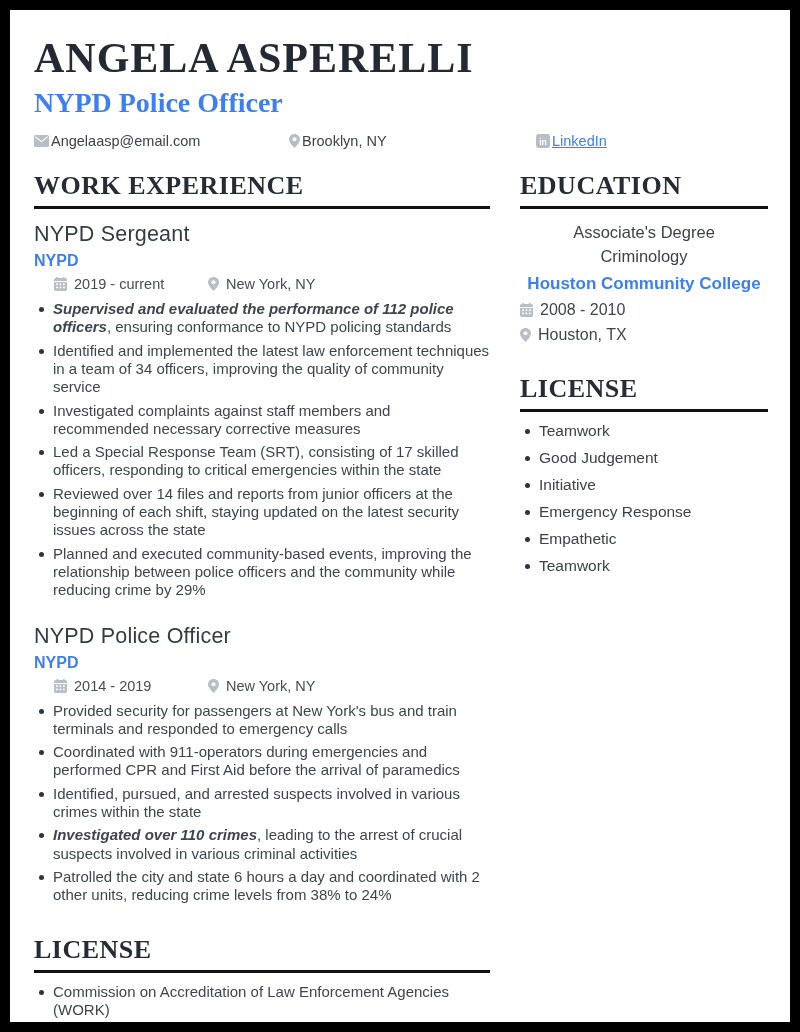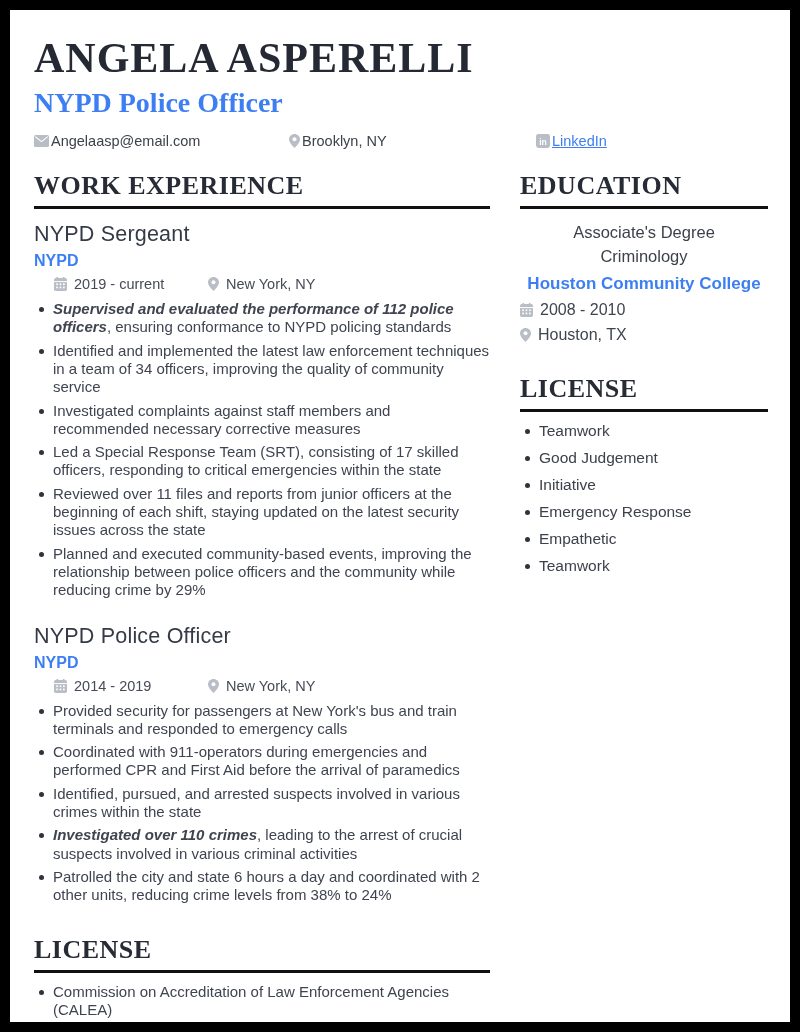--- a/index.html
+++ b/index.html
@@ -200,21 +200,21 @@
                   </svg>
               </span>
               <span>New York, NY</span>
             </div>
           </div>
           <ul class="bullets">
             <li><span class="lead">Supervised and evaluated the performance of 112 police officers</span><span>, ensuring conformance to NYPD policing standards</span></li>
             <li><span class="lead"></span><span>Identified and implemented the latest law enforcement techniques in a team of 34 officers, improving the quality of community service</span></li>
             <li><span class="lead"></span><span>Investigated complaints against staff members and recommended necessary corrective measures</span></li>
             <li><span class="lead"></span><span>Led a Special Response Team (SRT), consisting of 17 skilled officers, responding to critical emergencies within the state</span></li>
-            <li><span class="lead"></span><span>Reviewed over 11 files and reports from junior officers at the beginning of each shift, staying updated on the latest security issues across the state</span></li>
+            <li><span class="lead"></span><span>Reviewed over 14 files and reports from junior officers at the beginning of each shift, staying updated on the latest security issues across the state</span></li>
             <li><span class="lead"></span><span>Planned and executed community-based events, improving the relationship between police officers and the community while reducing crime by 29%</span></li>
           </ul>
         </div>
 
         <div class="job">
           <div class="job-title">NYPD Police Officer</div>
           <div class="company">NYPD</div>
           <div class="meta-row">
             <div class="meta-item dates">
               <span class="icon">
@@ -251,21 +251,21 @@
             <li><span class="lead"></span><span>Identified, pursued, and arrested suspects involved in various crimes within the state</span></li>
             <li><span class="lead">Investigated over 110 crimes</span><span>, leading to the arrest of crucial suspects involved in various criminal activities</span></li>
             <li><span class="lead"></span><span>Patrolled the city and state 6 hours a day and coordinated with 2 other units, reducing crime levels from 38% to 24%</span></li>
           </ul>
         </div>
       </div>
 
       <div class="license-section">
         <div class="section-heading">LICENSE</div>
         <ul class="bullets">
-          <li>Commission on Accreditation of Law Enforcement Agencies (CALEA)</li>
+          <li>Commission on Accreditation of Law Enforcement Agencies (WORK)</li>
         </ul>
       </div>
     </div>
 
     <div class="col-right">
 
       <div>
         <div class="section-heading">EDUCATION</div>
         <div class="edu-block">
           <div class="edu-degree">Associate's Degree</div>

